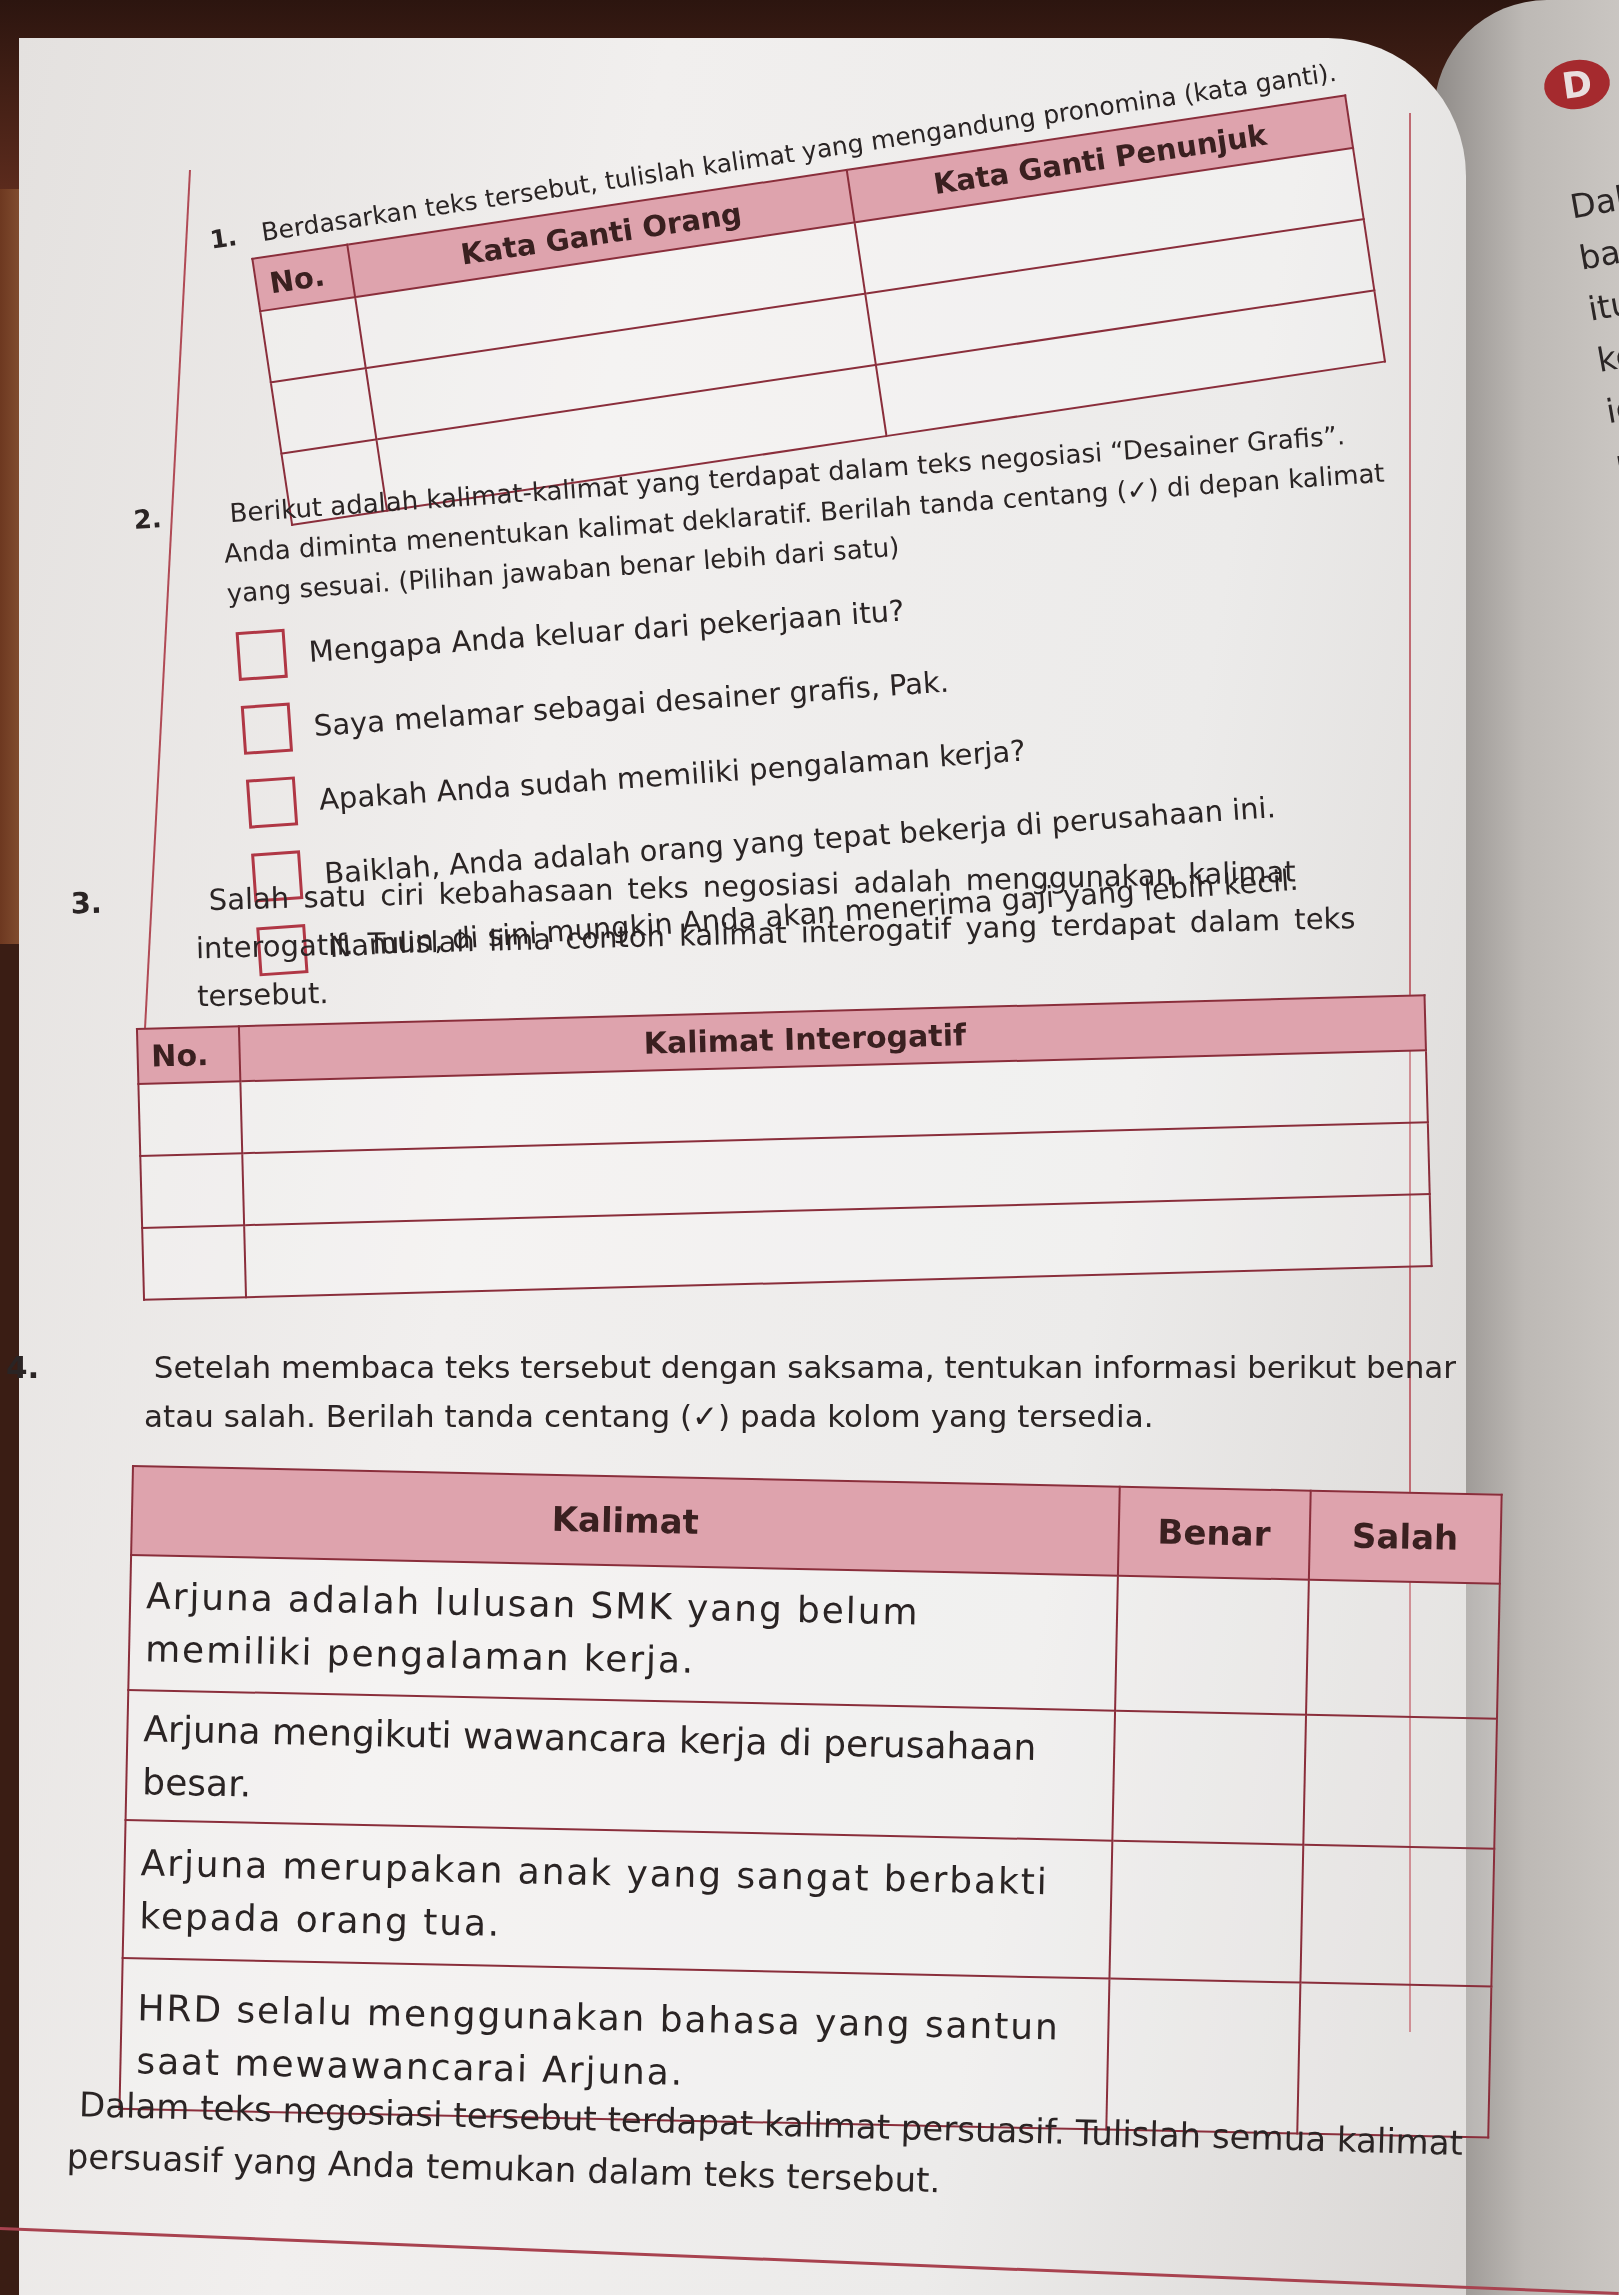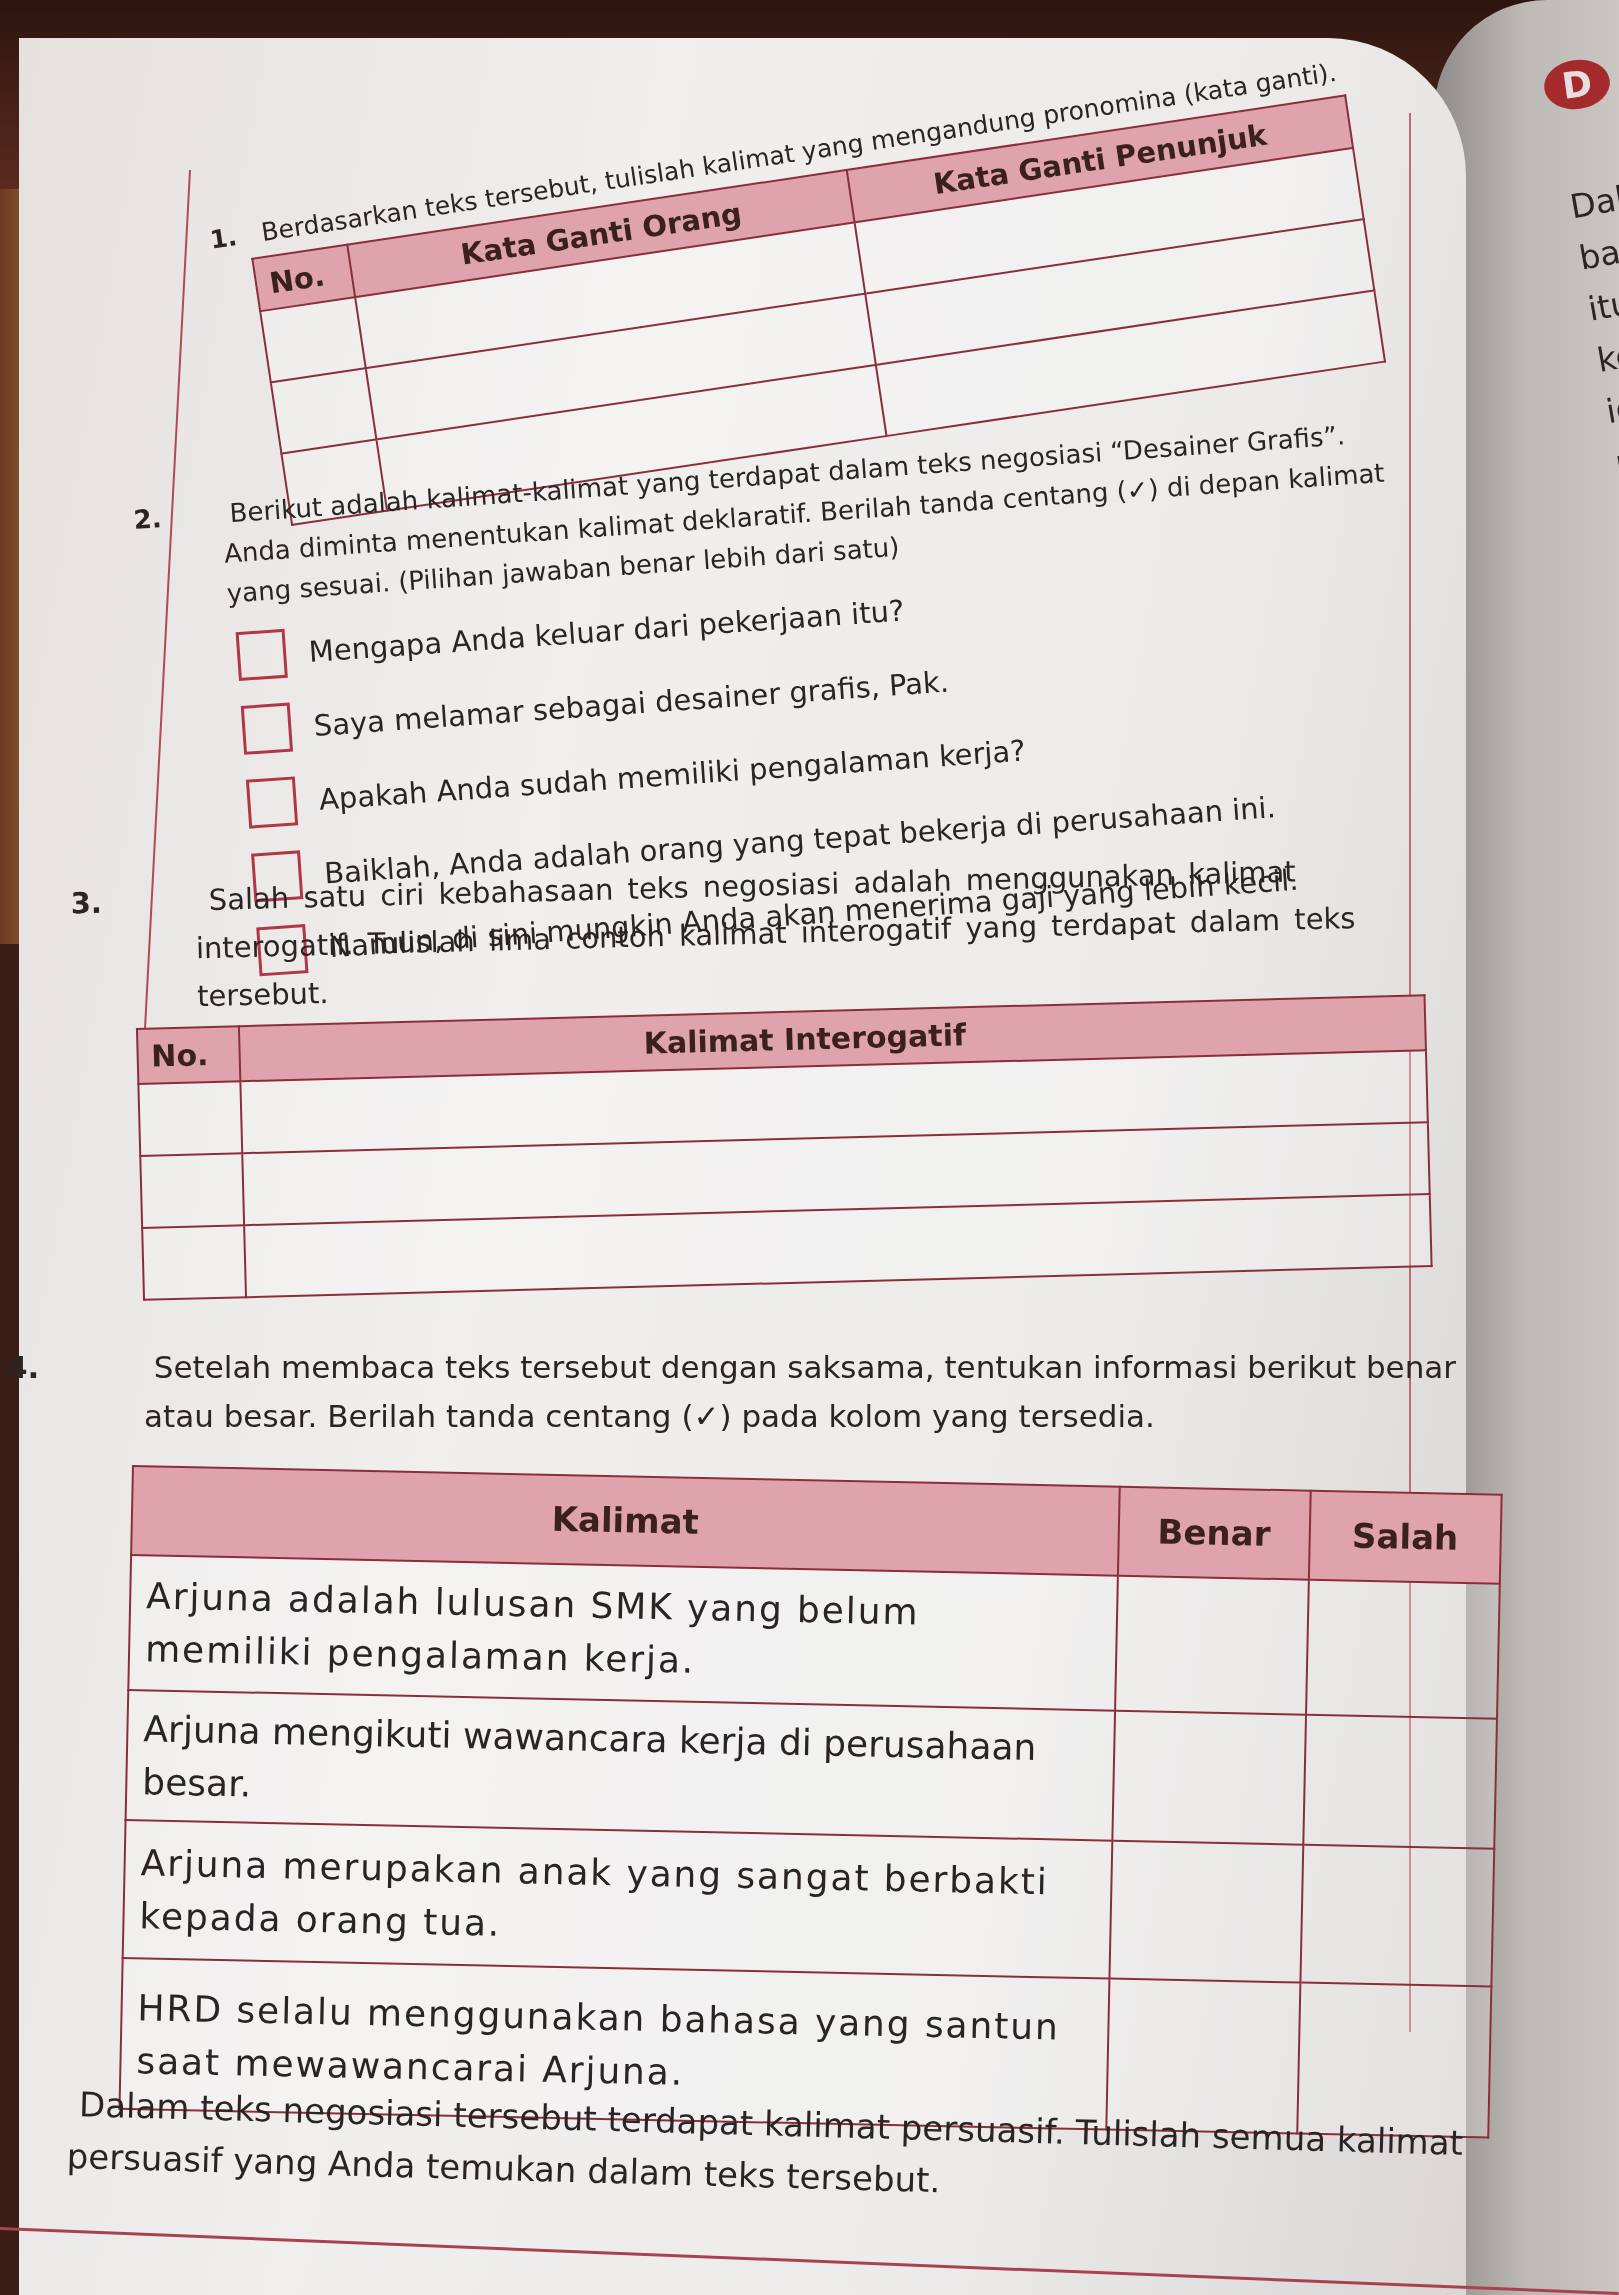--- a/index.html
+++ b/index.html
@@ -187,21 +187,21 @@
         <td></td>
         <td></td>
       </tr>
     </tbody>
   </table>
 </div>
 
 <div class="block" style="left:75px; top:1343px; width:1422px;">
   <div style="font-size:31px; line-height:49px; padding-left:69px; text-indent:-69px;">
     <span class="q-num" style="width:69px;">4.</span>
-    <span class="q-text">Setelah membaca teks tersebut dengan saksama, tentukan informasi berikut benar atau besar. Berilah tanda centang (✓) pada kolom yang tersedia.</span>
+    <span class="q-text">Setelah membaca teks tersebut dengan saksama, tentukan informasi berikut benar atau salah. Berilah tanda centang (✓) pada kolom yang tersedia.</span>
   </div>
   <table class="sheet rot-bottom" style="width:1371px; margin-top:24px; margin-left:57px;">
     <thead>
       <tr>
         <th style="height:69px; font-size:34px;">Kalimat</th>
         <th style="width:164px; font-size:34px;">Benar</th>
         <th style="width:164px; font-size:34px;">Salah</th>
       </tr>
     </thead>
     <tbody>

